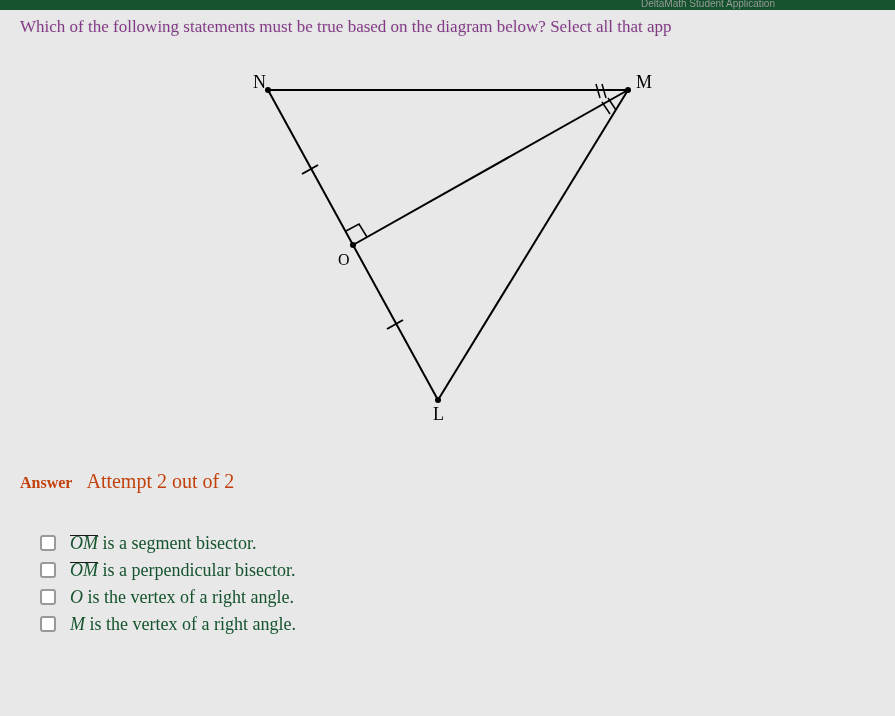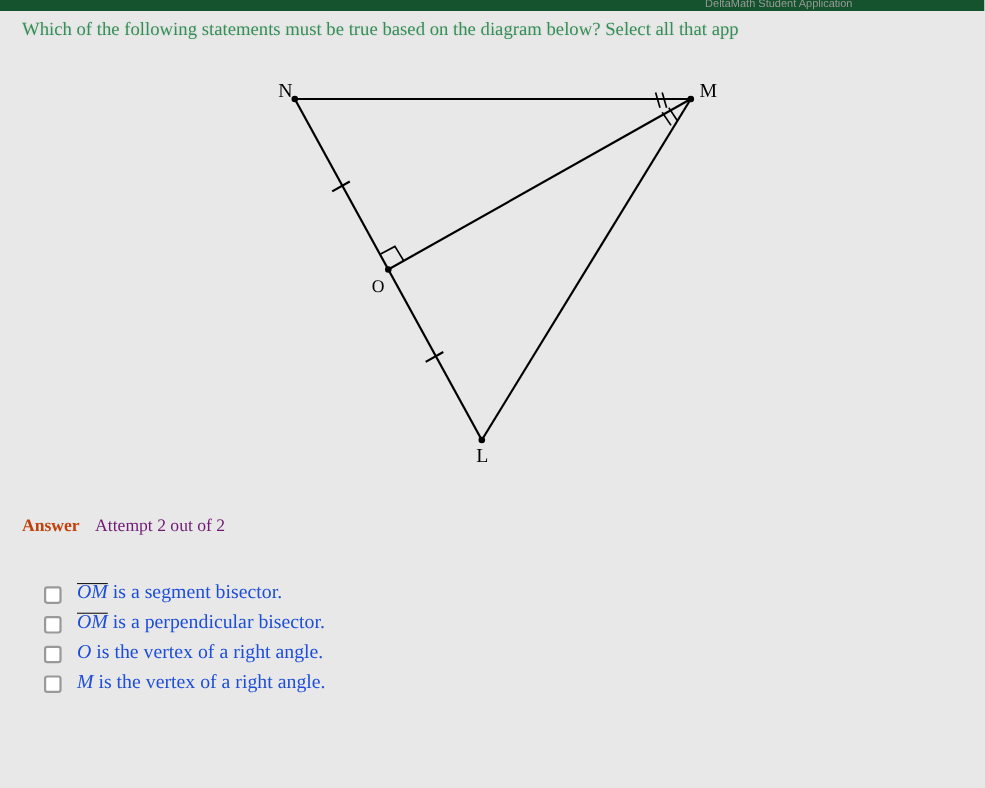--- a/index.html
+++ b/index.html
@@ -27,21 +27,21 @@
       top: -2px;
       color: #999;
       font-size: 10px;
       font-family: Arial, sans-serif;
     }
     .content {
       padding: 4px 20px 0 20px;
     }
     .question-text {
       font-size: 17px;
-      color: #15803d;
+      color: #701a75;
       line-height: 1.5;
     }
     .question-line1 {
       text-shadow: 0 0 3px rgba(0,0,0,0.1);
       opacity: 0.85;
     }
     .diagram-area {
       width: 100%;
       padding: 20px 0 30px 0;
       display: flex;
@@ -56,33 +56,33 @@
     }
     .answer-header {
       font-size: 16px;
       margin-bottom: 40px;
     }
     .answer-label {
       font-weight: bold;
       color: #c2410c;
     }
     .attempt-text {
-      color: #701a75;
-      font-size: 16px;
+      color: #c2410c;
+      font-size: 20px;
       margin-left: 10px;
     }
     .options {
       padding-left: 20px;
     }
     .option-row {
       display: flex;
-      align-items: flex-end;
+      align-items: center;
       margin-bottom: 6px;
       font-size: 18px;
-      color: #1d4ed8;
+      color: #14532d;
     }
     .checkbox {
       width: 16px;
       height: 16px;
       border: 2px solid #999;
       border-radius: 3px;
       background: #fff;
       margin-right: 12px;
       flex-shrink: 0;
       cursor: pointer;

